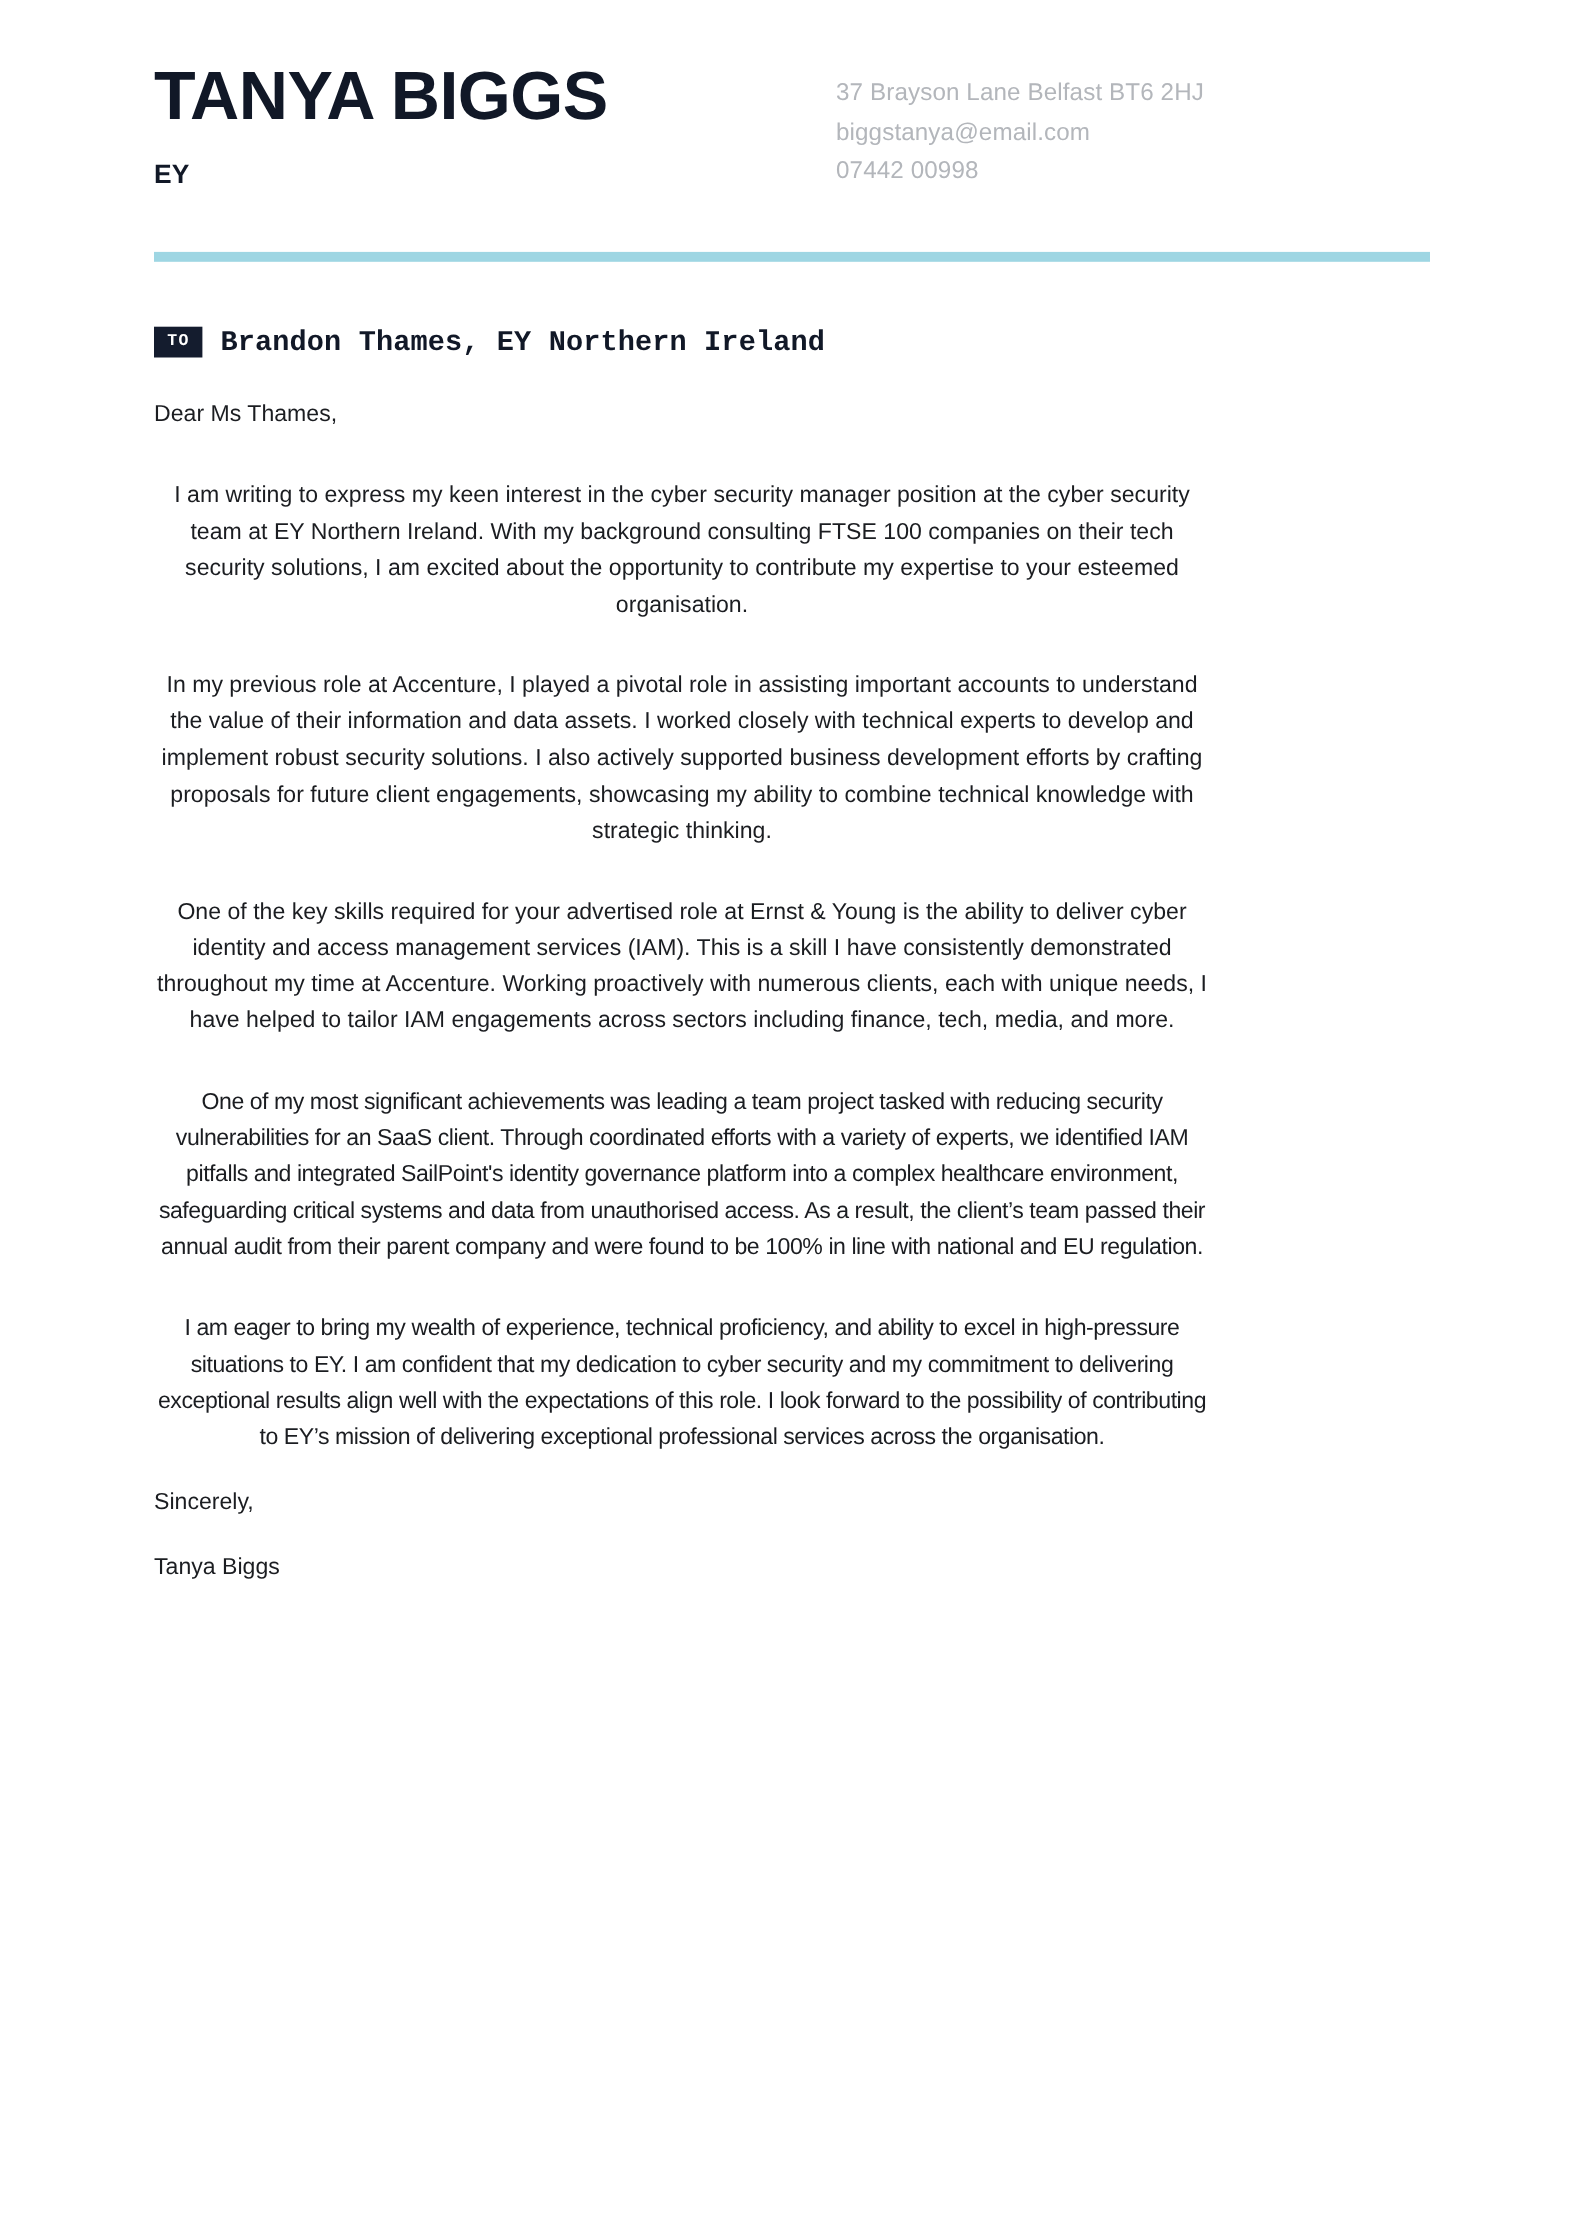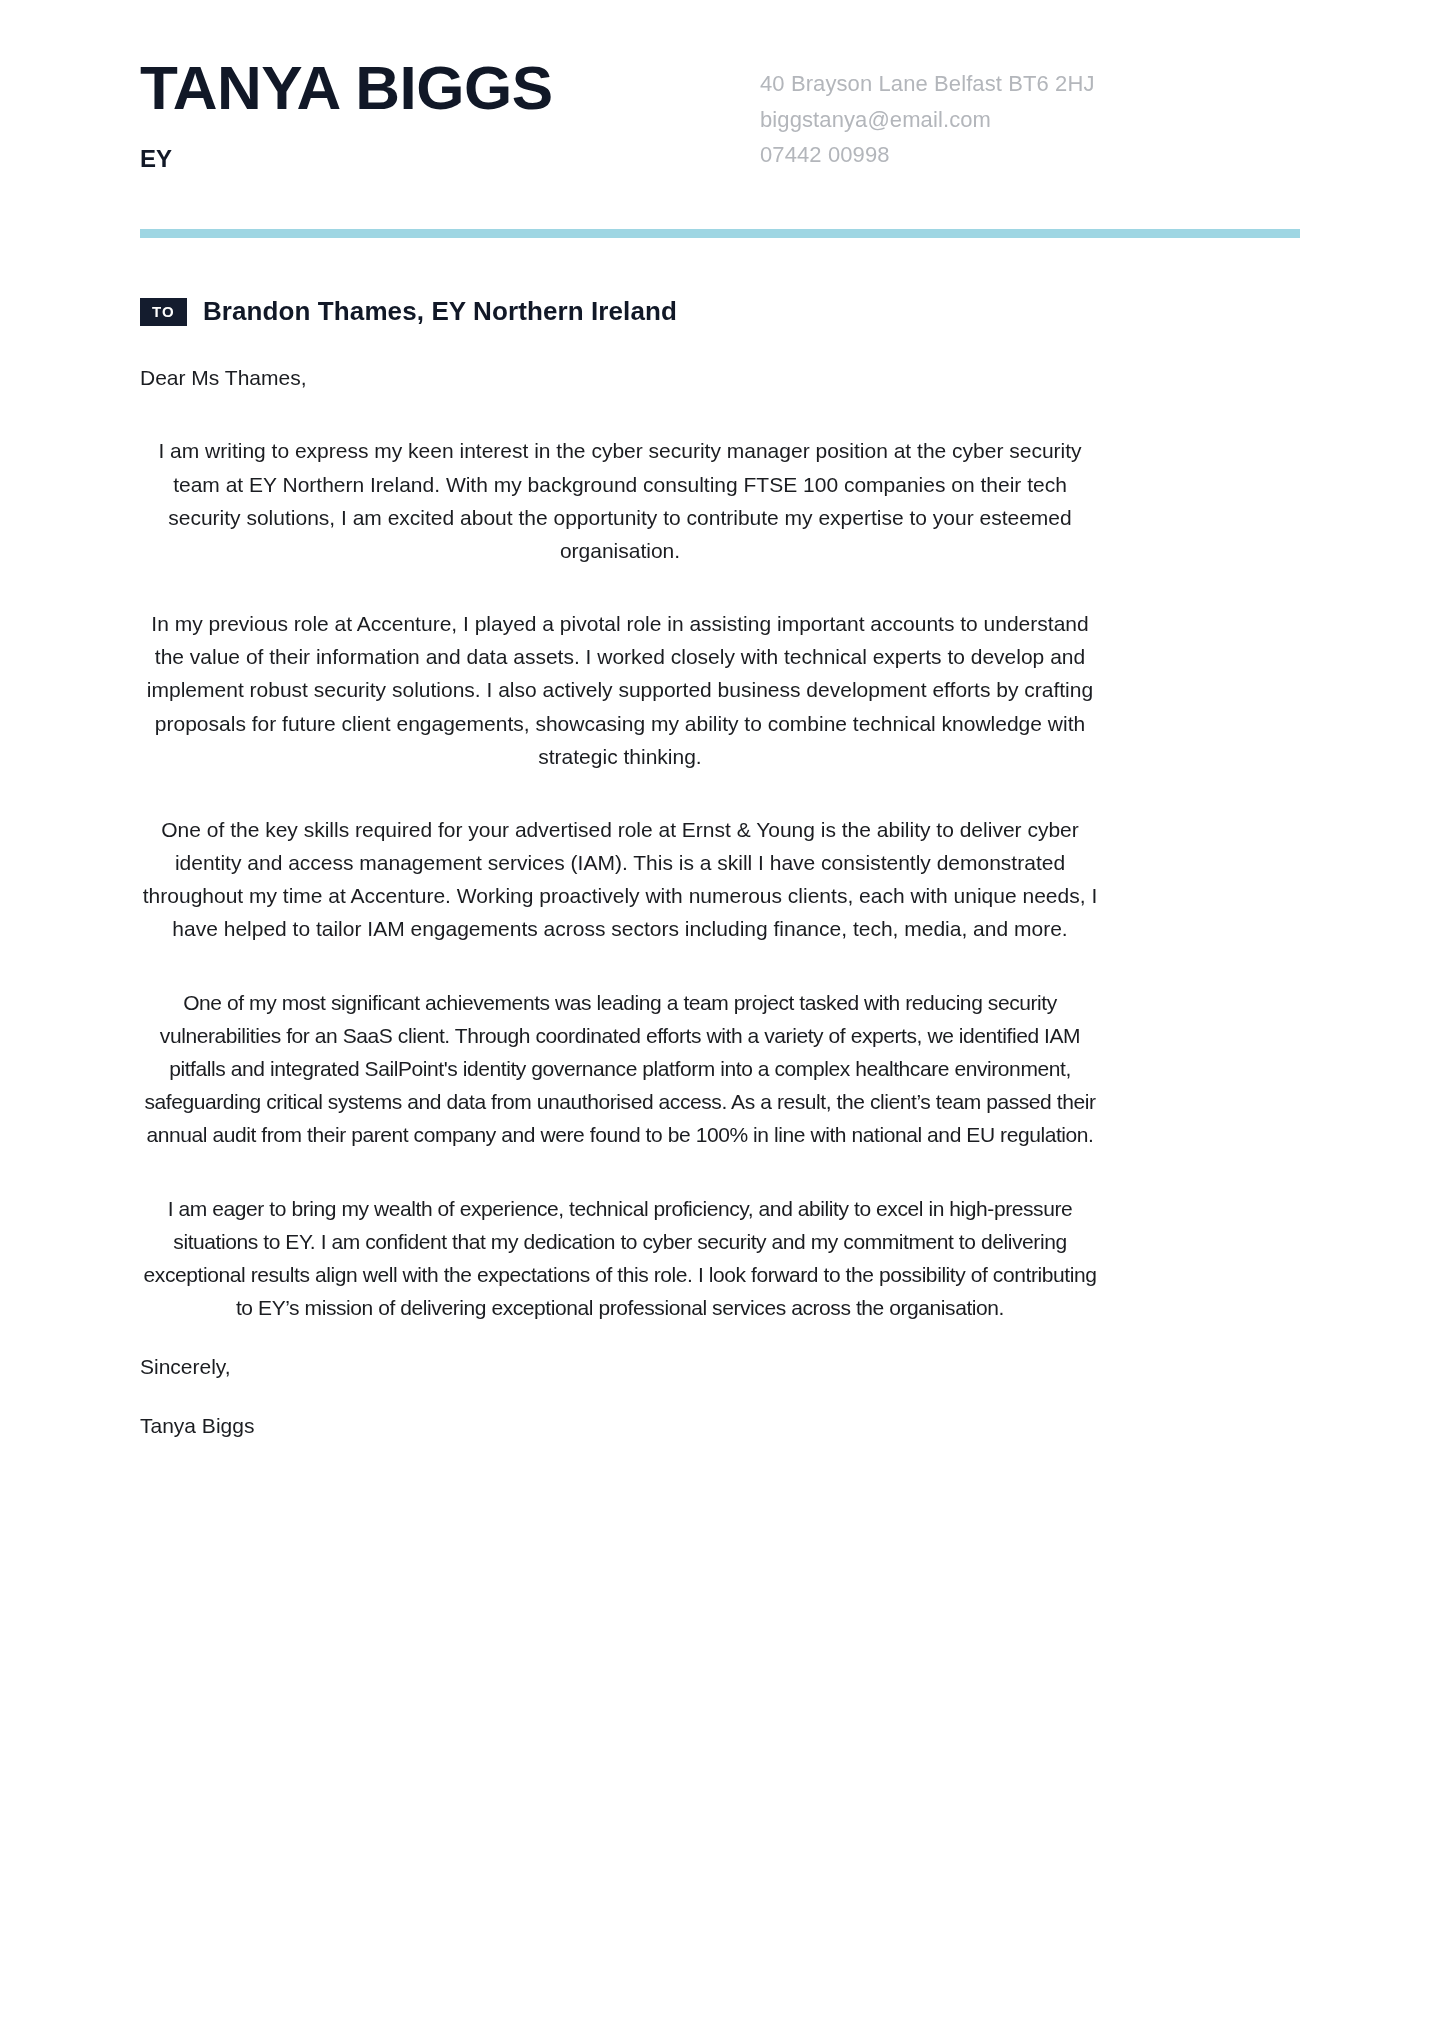--- a/index.html
+++ b/index.html
@@ -71,20 +71,21 @@
   
   .letter {
     padding:0 140px;
     margin-top:58px;
   }
   .to-row {
     display:flex;
     align-items:center;
     gap:16px;
     margin-bottom:34px;
+    font-family:Liberation Mono, monospace;
   }
   .to-badge {
     background:#141c2e;
     color:#ffffff;
     font-size:15px;
     font-weight:700;
     letter-spacing:1.2px;
     padding:6px 12px 7px 12px;
     line-height:1;
     display:inline-block;
@@ -116,21 +117,21 @@
 <body>
 
 <div class="page">
 
   <div class="header">
     <div class="header-left">
       <div class="name">TANYA BIGGS</div>
       <div class="company">EY</div>
     </div>
     <div class="header-right">
-      <div class="contact-line">40 Brayson Lane Belfast BT6 2HJ</div>
+      <div class="contact-line">37 Brayson Lane Belfast BT6 2HJ</div>
       <div class="contact-line">biggstanya@email.com</div>
       <div class="contact-line">07442 00998</div>
     </div>
   </div>
 
   <div class="divider-wrap">
     <div class="divider"></div>
   </div>
 
   <div class="letter">

